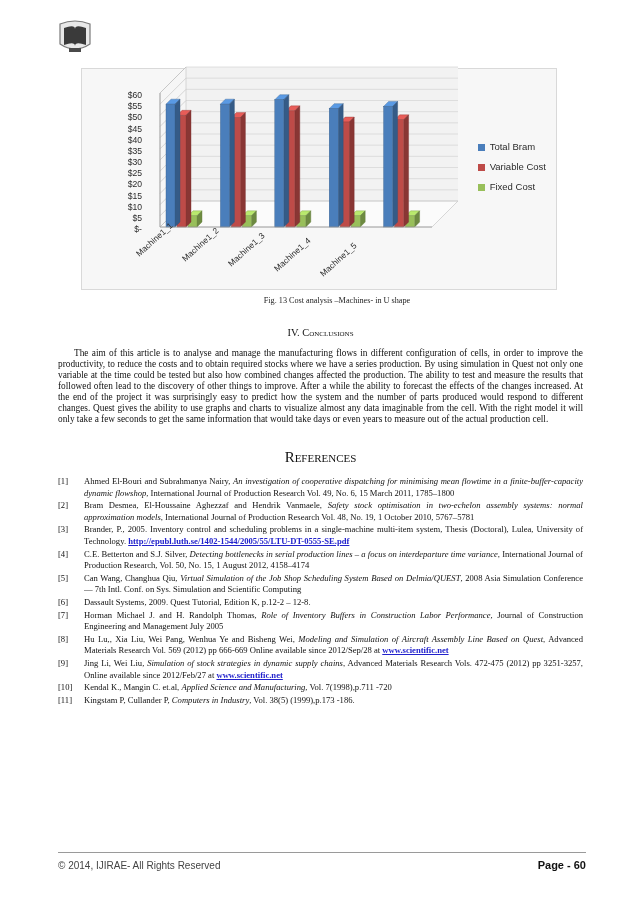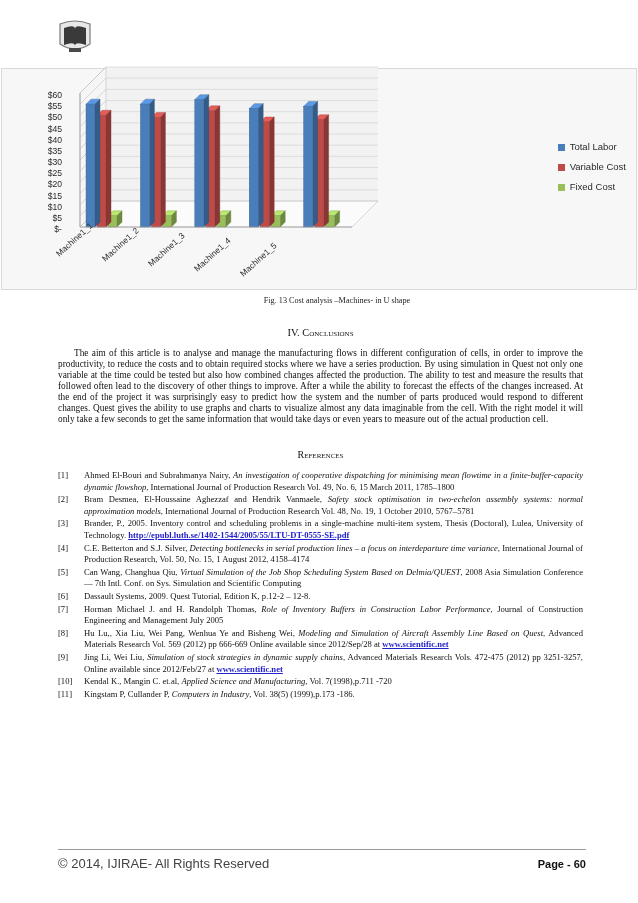--- a/index.html
+++ b/index.html
@@ -36,21 +36,21 @@
     font-weight:bold;font-size:11.3px;color:#111;margin-top:2px;
   }
   .hdr-url{
     font-family:"Liberation Serif", serif;
     font-weight:bold;font-size:10.2px;color:#2222cc;text-decoration:underline;white-space:nowrap;
   }
 
   
   .chart-wrap{
     margin:12px auto 0 auto;
-    width:636px;height:222px;
+    width:476px;height:222px;
     background:#f7f7f7;
     border:1px solid #d9d9d9;
     box-sizing:border-box;
     position:relative;
   }
   .plot{
     position:absolute;left:64px;top:8px;width:300px;height:172px;
   }
   
   .wall{position:absolute;inset:0;overflow:visible;}
@@ -85,38 +85,38 @@
   .sec-head{
     text-align:center;margin:22px 0 10px 0;
     font-size:10.4px;font-variant:small-caps;font-family:"Liberation Serif", serif;
   }
   .para{
     font-size:9.3px;line-height:11px;text-align:justify;margin:0 0 3px 0;
     text-indent:16px;
   }
   .refs-head{
     text-align:center;margin:24px 0 10px 0;
-    font-size:10px;font-variant:small-caps;
+    font-size:15px;font-variant:small-caps;
   }
   .ref{
     display:flex;font-size:8.6px;line-height:11.6px;text-align:justify;margin-bottom:1px;
   }
   .ref .num{flex:0 0 26px;}
   .ref .txt{flex:1 1 auto;text-align:justify;}
   .it{font-style:italic;}
   .lnk{color:#2222cc;text-decoration:underline;font-weight:bold;}
 
   
   .footer{
     position:absolute;left:58px;right:52px;bottom:32px;
     border-top:1px solid #9a9a9a;padding-top:6px;
     display:flex;justify-content:space-between;align-items:baseline;
     font-family:"Liberation Sans", sans-serif;
   }
-  .foot-left{font-size:13px;color:#444;}
+  .foot-left{font-size:10px;color:#444;}
   .foot-right{font-size:11px;font-weight:bold;color:#111;}
 </style>
 </head>
 <body>
 
 <div class="page">
 
   <div class="header">
     <div class="logo">
       <svg viewBox="0 0 34 36" width="34" height="36">
@@ -227,21 +227,21 @@
     <div class="xlabels" id="xaxis">
         <div class="xlab" style="left: 2px; top: 6px;">Machine1_1</div>
         <div class="xlab" style="left: 48px; top: 11px;">Machine1_2</div>
         <div class="xlab" style="left: 94px; top: 16px;">Machine1_3</div>
         <div class="xlab" style="left: 140px; top: 21px;">Machine1_4</div>
         <div class="xlab" style="left: 186px; top: 26px;">Machine1_5</div>
       </div>
     <div class="legend" id="legend">
         <div class="li">
           <span class="sw" style="background: rgb(74, 126, 187);"></span>
-          <span>Total Labor</span>
+          <span>Total Bram</span>
         </div>
         <div class="li">
           <span class="sw" style="background: rgb(190, 75, 72);"></span>
           <span>Variable Cost</span>
         </div>
         <div class="li">
           <span class="sw" style="background: rgb(152, 191, 90);"></span>
           <span>Fixed Cost</span>
         </div>
       </div>

